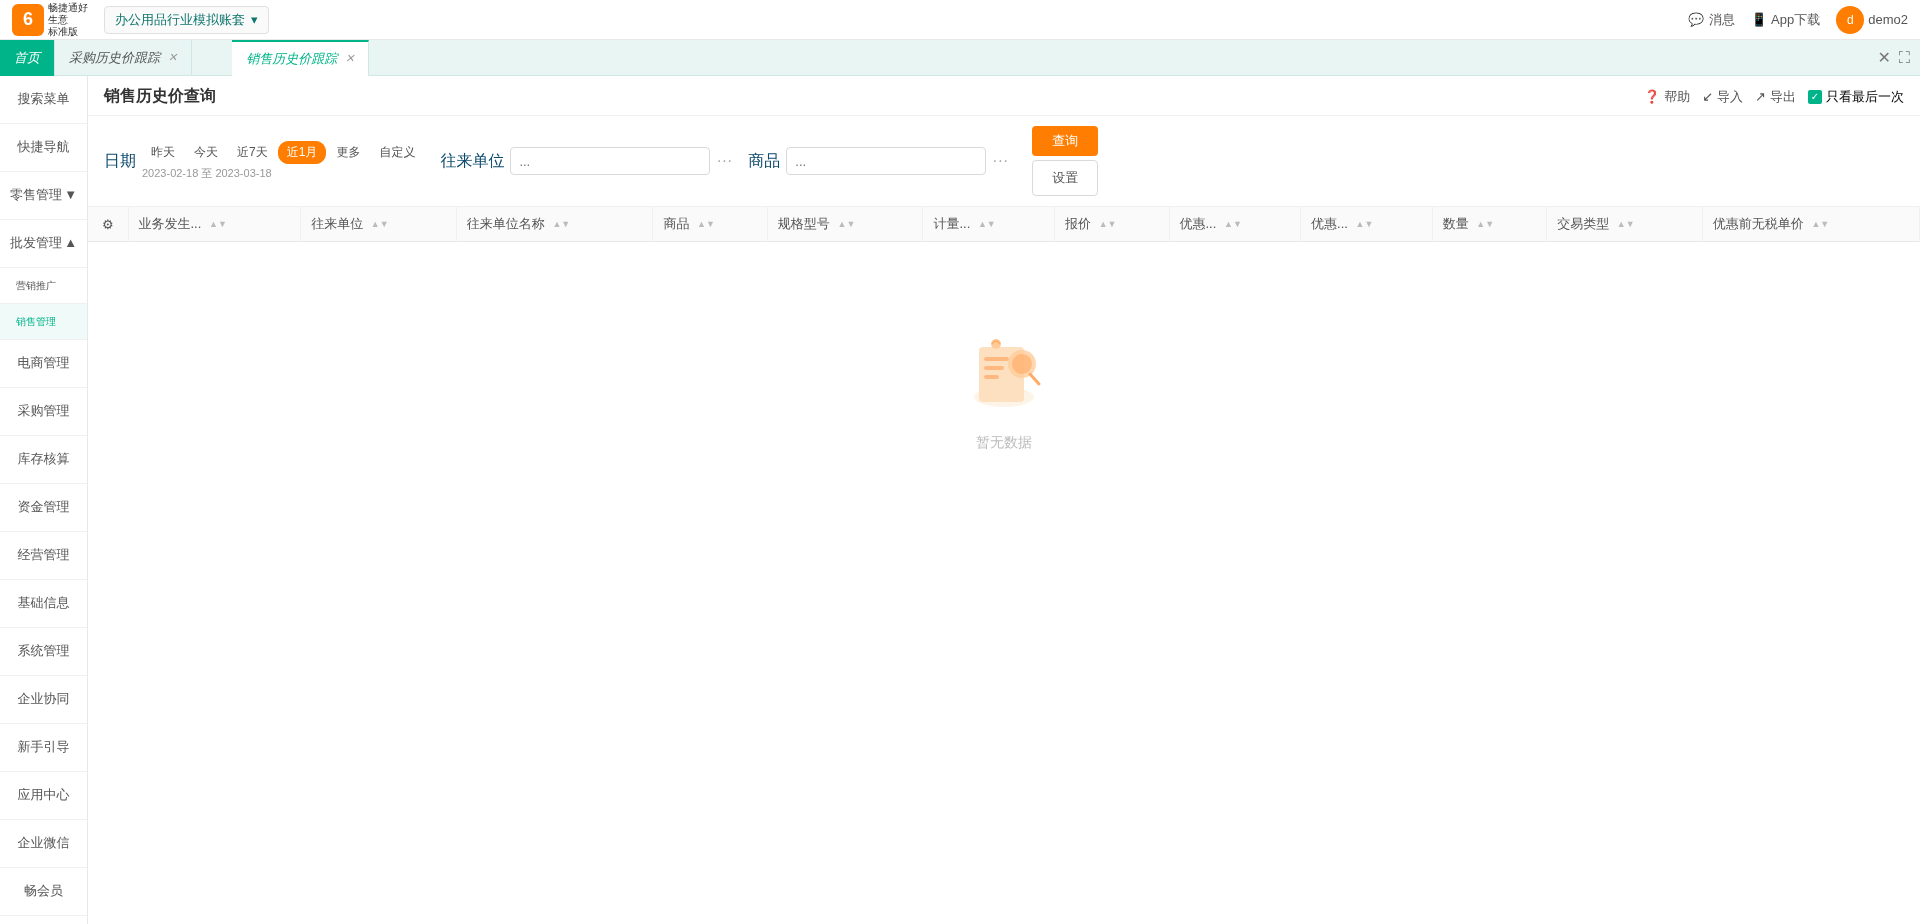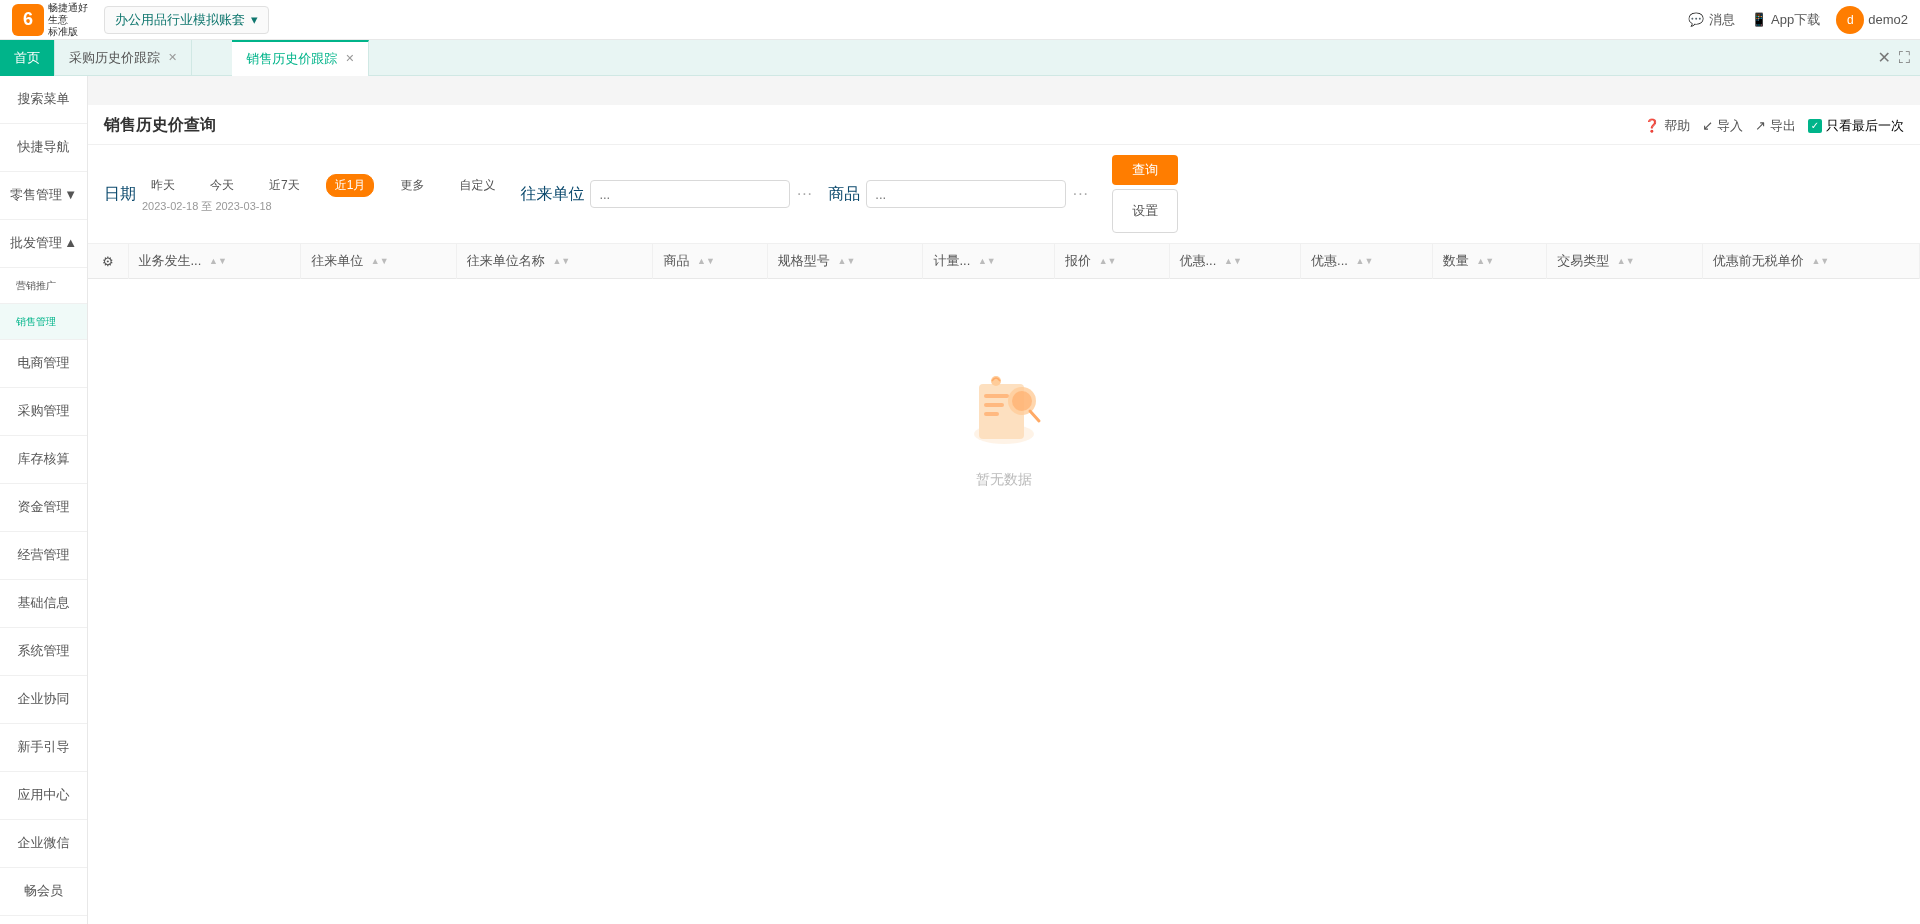--- a/index.html
+++ b/index.html
@@ -91,20 +91,21 @@
       height: 36px;
       display: flex;
       align-items: center;
       padding: 0 14px;
       cursor: pointer;
       font-size: 13px;
       color: #555;
       gap: 6px;
       border-right: 1px solid #d0e8e4;
       position: relative;
+      font-style: italic;
     }
     .tab.active {
       background: #fff;
       color: #00b48a;
       border-top: 2px solid #00b48a;
       margin-left: 40px;
     }
     .tab.home {
       background: #00b48a;
       color: #fff;
@@ -175,21 +176,20 @@
     }
     .sidebar-sub-item.active { color: #00b48a; background: #f0faf8; }
 
     
     .content-area {
       flex: 1;
       display: flex;
       flex-direction: column;
       overflow: hidden;
       background: #f5f5f5;
-      margin-top: 29px;
     }
 
     
     .page-content {
       flex: 1;
       padding: 0;
       overflow: hidden;
       display: flex;
       flex-direction: column;
       background: #fff;
@@ -258,21 +258,21 @@
       text-align: center;
     }
     .filter-date-options {
       display: flex;
       align-items: flex-start;
       gap: 0;
       flex-direction: column;
     }
     .date-buttons {
       display: flex;
-      gap: 17px;
+      gap: 1px;
       align-items: center;
     }
     .date-btn {
       padding: 2px 8px;
       border-radius: 10px;
       cursor: pointer;
       font-size: 12px;
       color: #555;
       border: 1px solid transparent;
     }
@@ -305,21 +305,21 @@
       height: 30px;
       padding: 0 20px;
       background: #ff7d00;
       color: #fff;
       border: none;
       border-radius: 4px;
       cursor: pointer;
       font-size: 13px;
     }
     .settings-btn {
-      height: 44px;
+      height: 36px;
       padding: 0 14px;
       background: #fff;
       color: #555;
       border: 1px solid #d9d9d9;
       border-radius: 4px;
       cursor: pointer;
       font-size: 13px;
     }
 
     

